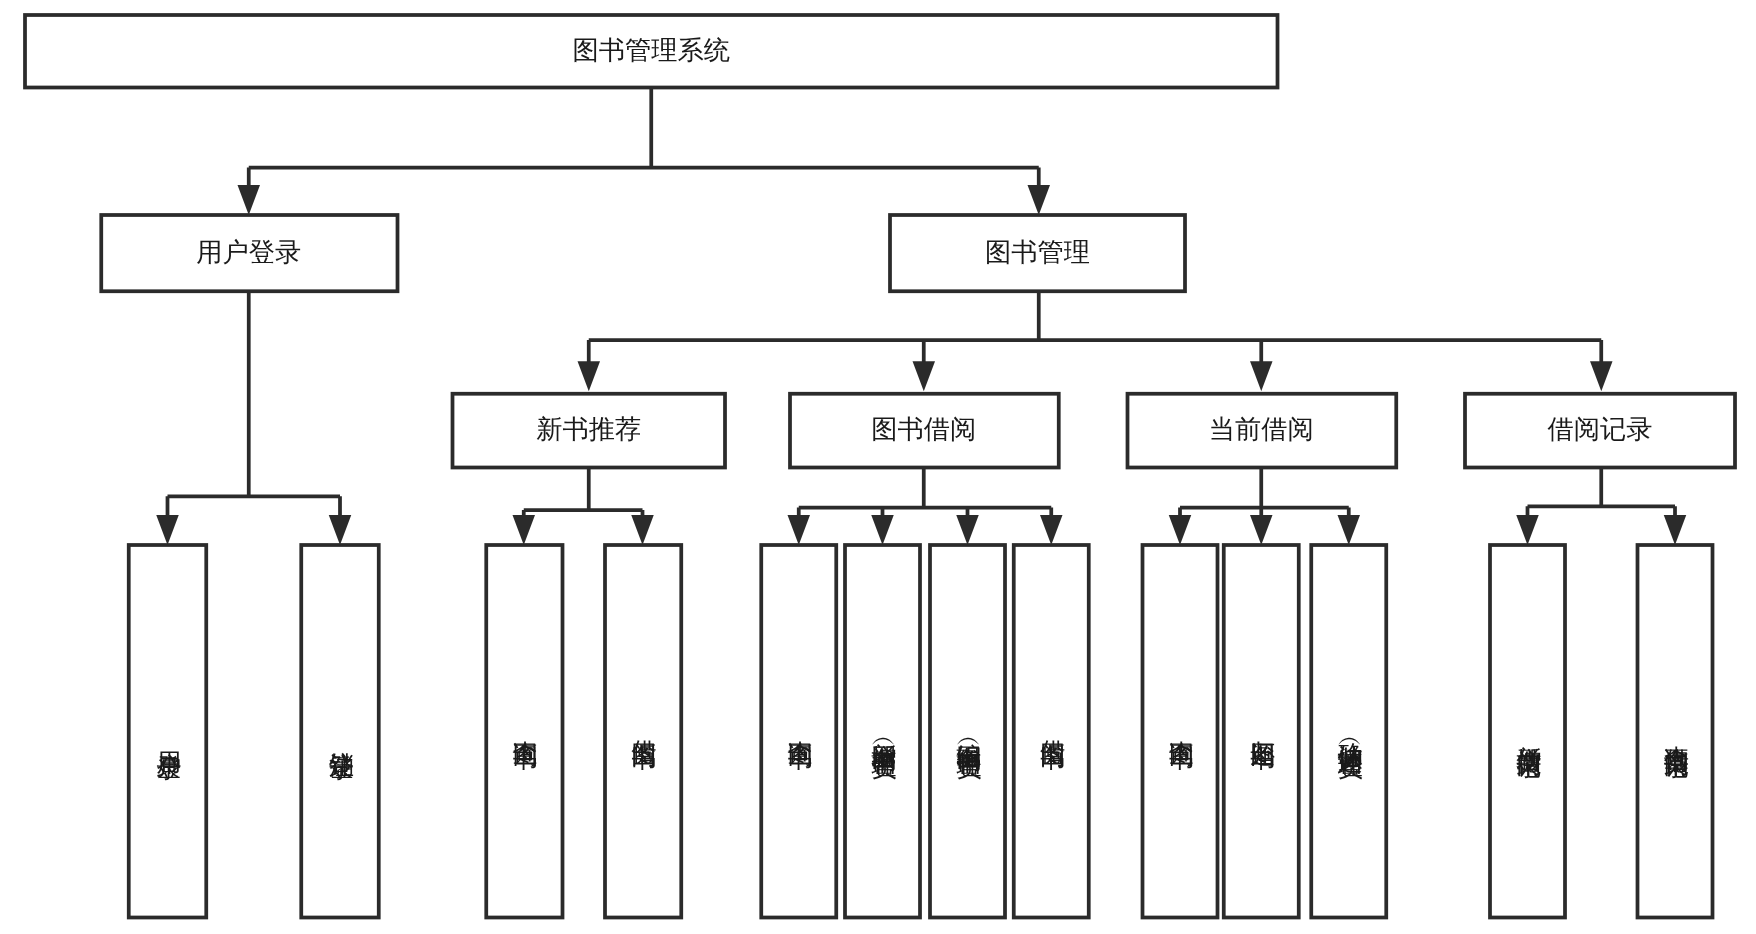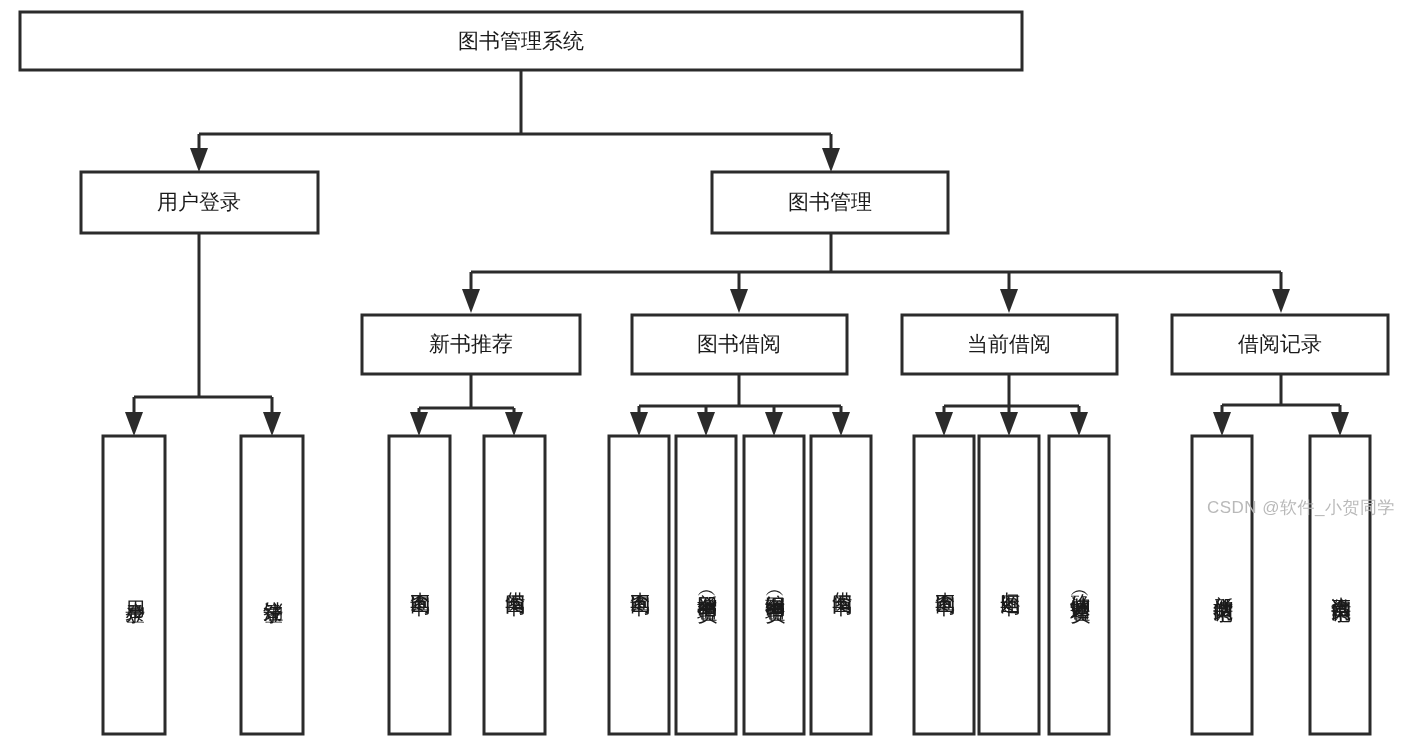--- a/index.html
+++ b/index.html
@@ -200,14 +200,13 @@
       <text class="node-label vertical" x="1222" y="585">新增借阅记录</text>
     </g>
 
     <g>
       <rect class="node-rect" x="1310" y="436" width="60" height="298"></rect>
       <text class="node-label vertical" x="1340" y="585">查询借阅记录</text>
     </g>
 
   </svg>
 
-  <div class="watermark">CSDN @软件_小贺同学</div>
 </div>
 
 </body></html>

